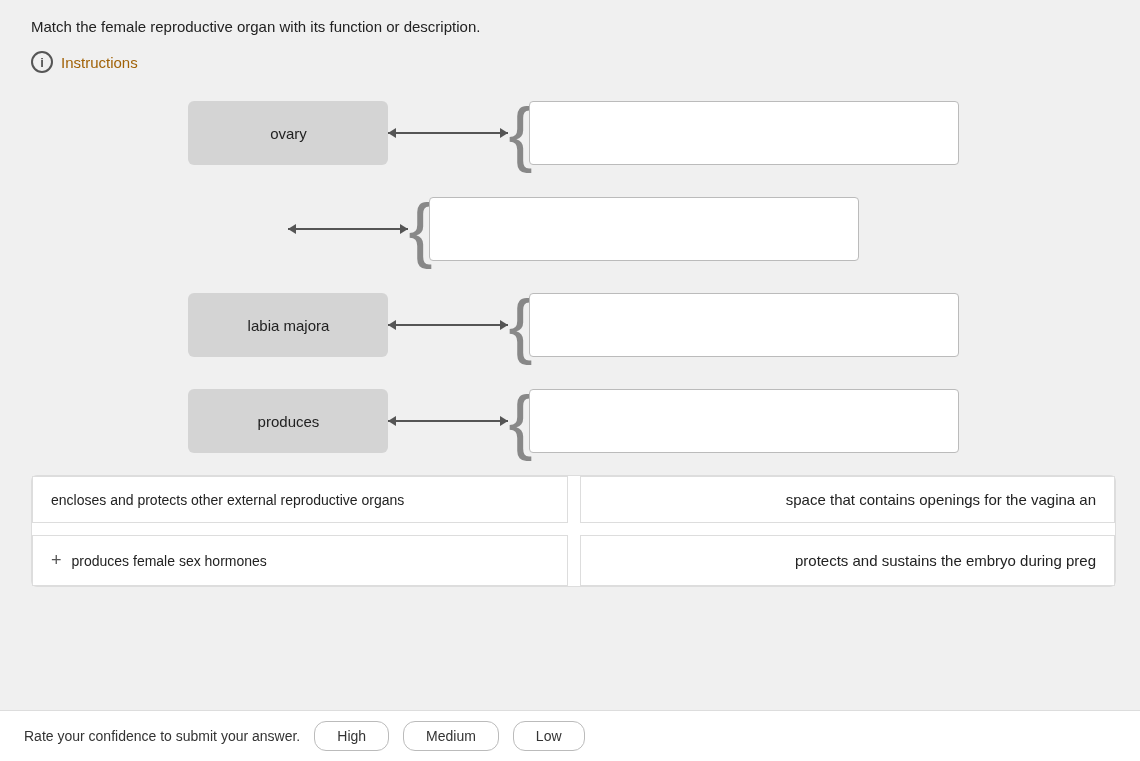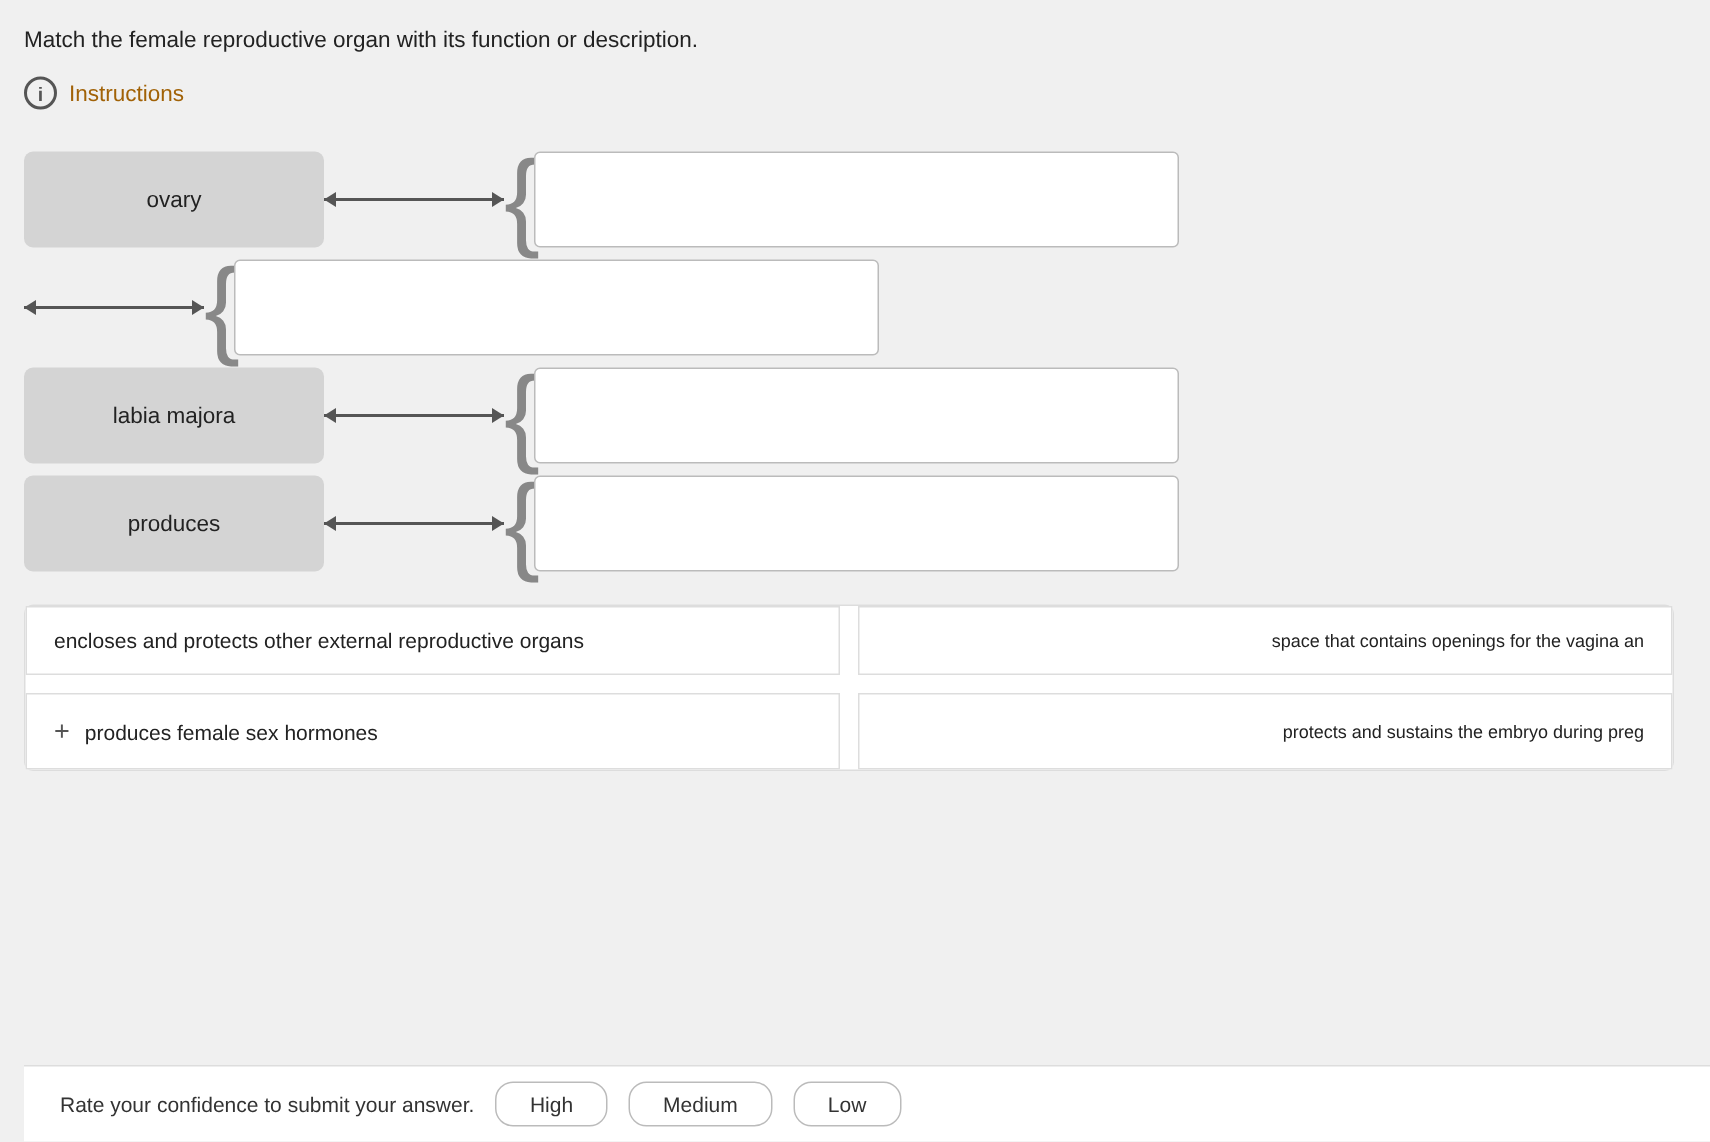--- a/index.html
+++ b/index.html
@@ -7,21 +7,21 @@
       font-family: Arial, sans-serif;
       background: #f0f0f0;
       width: 1140px;
       height: 761px;
       overflow: hidden;
       position: relative;
     }
 
     .main-container {
       background: #f0f0f0;
-      padding: 18px 24px 0 16px;
+      padding: 18px 24px 0 31px;
       height: 100%;
     }
 
     .question-title {
       font-size: 15px;
       color: #222;
       margin-bottom: 16px;
     }
 
     .instructions-row {
@@ -46,22 +46,23 @@
     }
 
     .instructions-label {
       font-size: 15px;
       color: #a16207;
     }
 
     .matching-area {
       display: flex;
       flex-direction: column;
-      gap: 0;
+      gap: 24px;
       margin-bottom: 18px;
+      align-items: center;
     }
 
     .match-row {
       display: flex;
       align-items: center;
       gap: 0;
     }
 
     .term-box {
       background: #d4d4d4;
@@ -149,40 +150,40 @@
       display: flex;
       align-items: center;
       gap: 10px;
       cursor: grab;
       background: white;
     }
 
     .bottom-item-partial {
       background: white;
       padding: 14px 18px;
-      font-size: 12px;
+      font-size: 15px;
       color: #222;
       border: 1px solid #ddd;
       display: flex;
       align-items: center;
       justify-content: flex-end;
       overflow: hidden;
       white-space: nowrap;
     }
 
     .plus-icon {
       font-size: 18px;
       color: #555;
       flex-shrink: 0;
     }
 
     .confidence-bar {
       position: absolute;
       bottom: 0;
-      left: 16px;
+      left: 0;
       right: 0;
       background: white;
       border-top: 1px solid #ddd;
       padding: 10px 24px;
       display: flex;
       align-items: center;
       gap: 14px;
       font-size: 14px;
       color: #333;
     }

